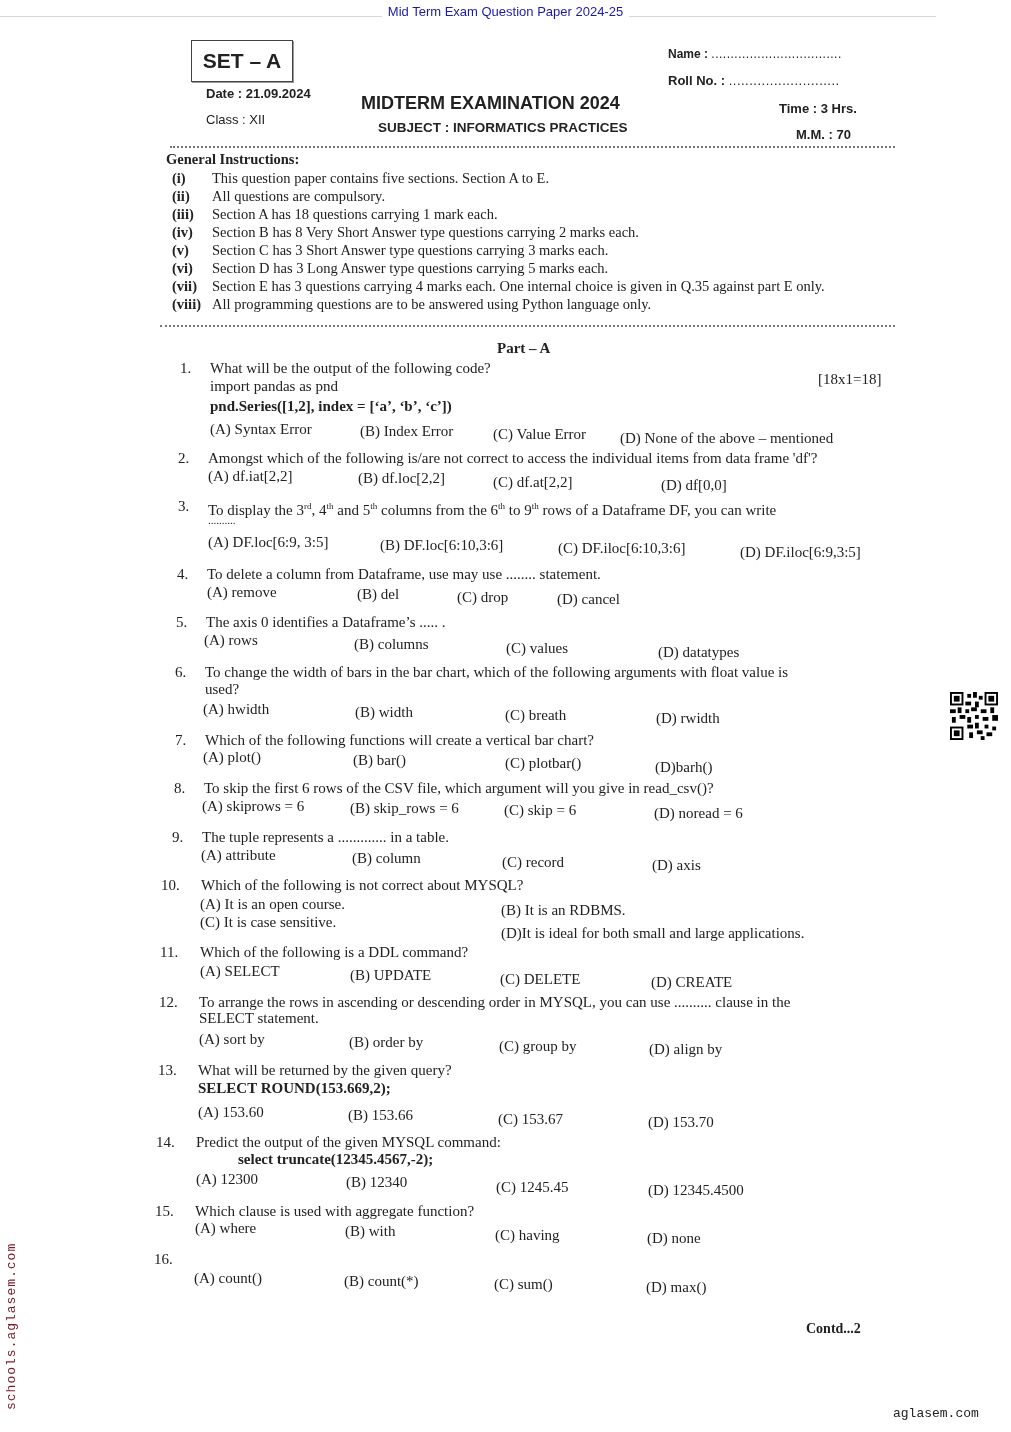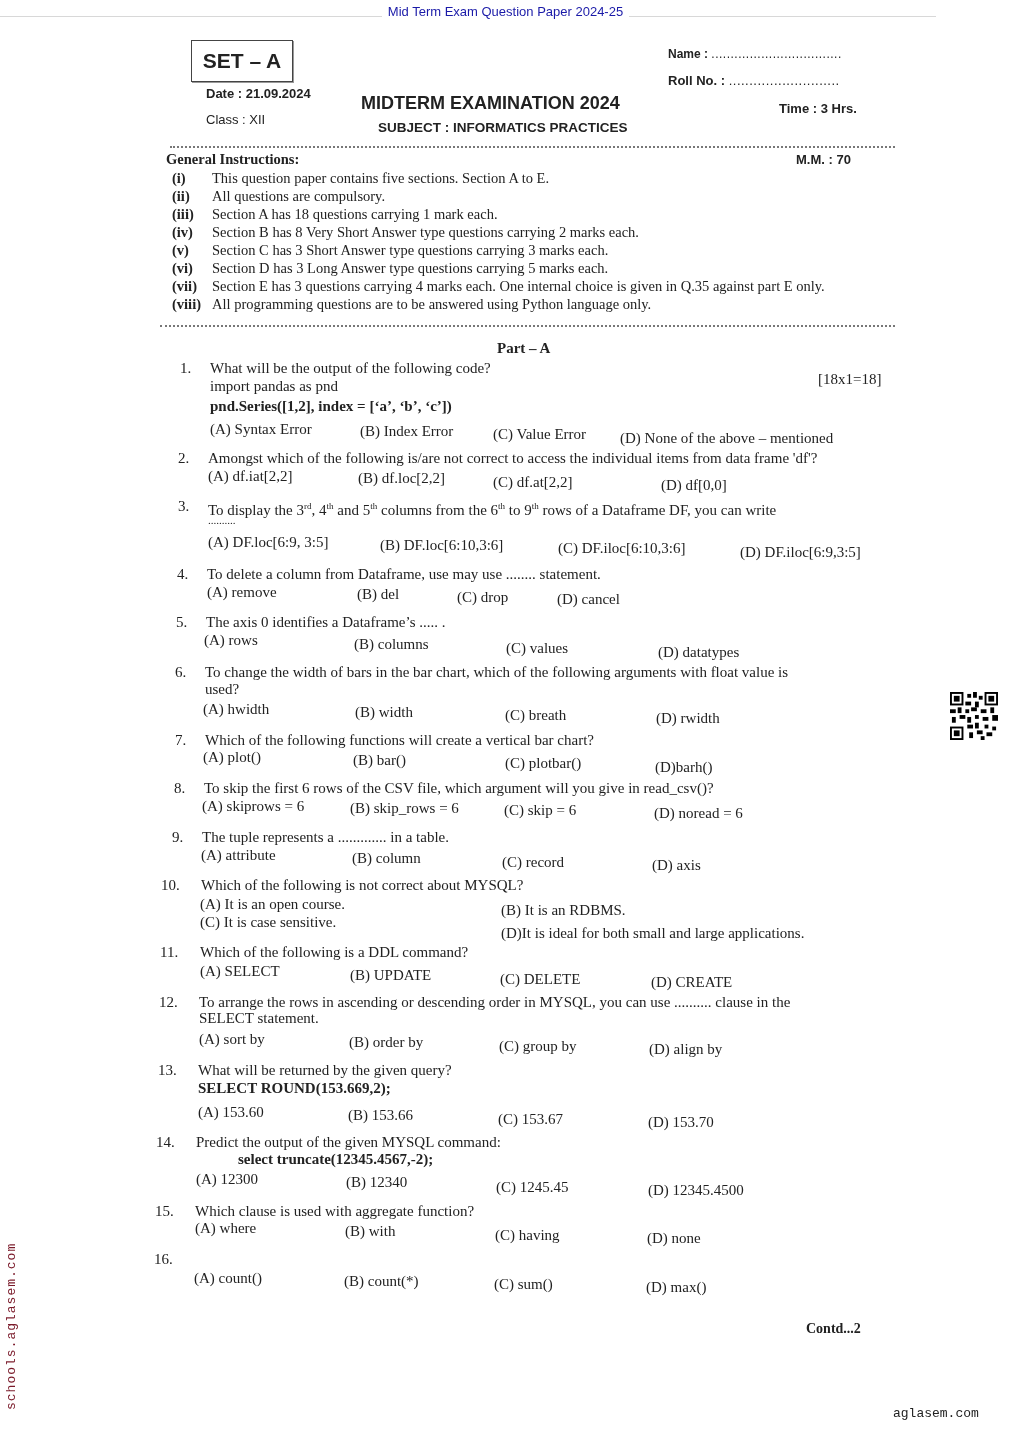--- a/index.html
+++ b/index.html
@@ -22,21 +22,21 @@
     display: flex; align-items: center; justify-content: center; color: #222;
   }
   .hdr-sans { font-family: "Liberation Sans", sans-serif; color: #222; }
   .date { left: 206px; top: 86px; font-size: 13px; font-weight: bold; }
   .klass { left: 206px; top: 112px; font-size: 13px; font-weight: normal; }
   .exam-title { left: 361px; top: 93px; font-size: 18px; font-weight: bold; }
   .subject { left: 370px; top: 120px; font-size: 13.5px; font-weight: bold; margin-left: 8px; }
   .name { left: 668px; top: 47px; font-size: 12px; font-weight: bold; }
   .roll { left: 668px; top: 73px; font-size: 13px; font-weight: bold; }
   .time { left: 779px; top: 101px; font-size: 13px; font-weight: bold; }
-  .mm { left: 796px; top: 127px; font-size: 13px; font-weight: bold; margin-top: 25px; }
+  .mm { left: 796px; top: 127px; font-size: 13px; font-weight: bold; }
   .dots { font-weight: normal; letter-spacing: 0.5px; }
   .dotline { border-top: 2px dotted #777; height: 0; }
   .dl1 { left: 170px; width: 725px; top: 150px; }
   .dl2 { left: 160px; width: 735px; top: 325px; }
   .gi-title { left: 166px; top: 150px; font-size: 14.5px; font-weight: bold; }
   .instr { left: 172px; font-size: 14.5px; display: flex; }
   .instr .num { width: 40px; font-weight: bold; }
   .part-a { left: 497px; top: 340px; font-size: 15px; font-weight: bold; }
   .marks { left: 818px; top: 371px; font-size: 15px; }
   .q { font-size: 15px; line-height: 17px; }

